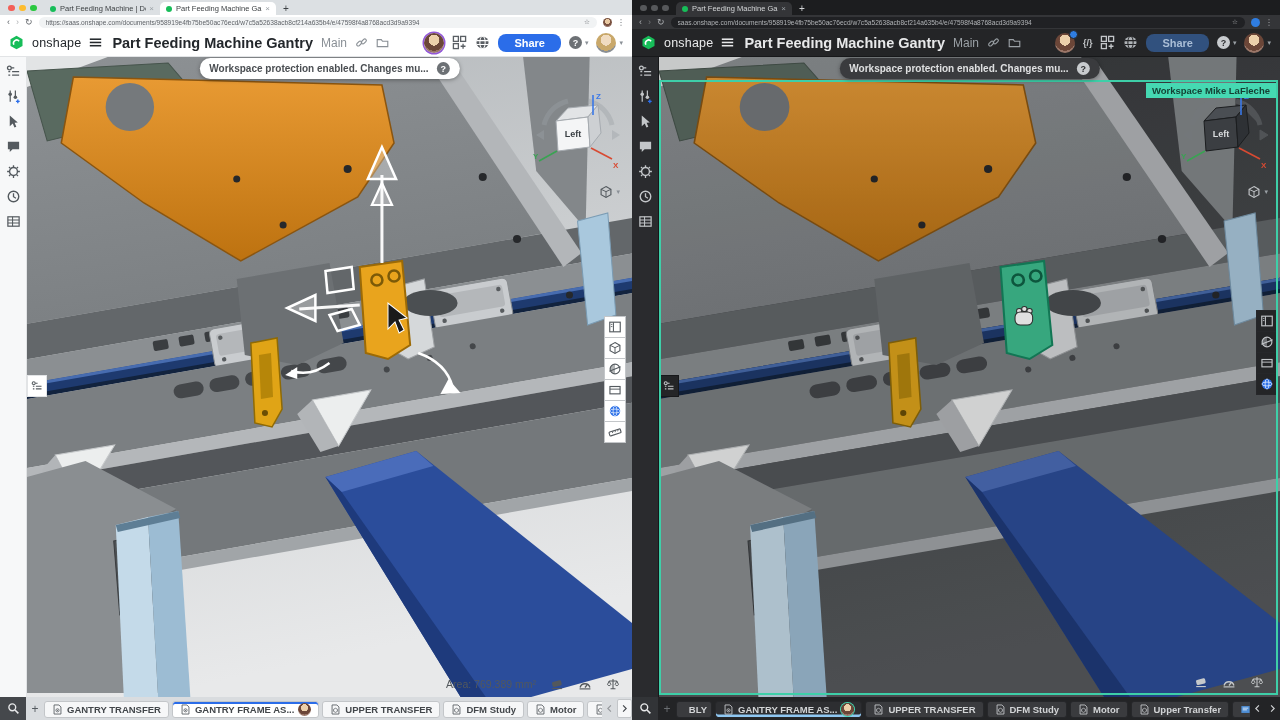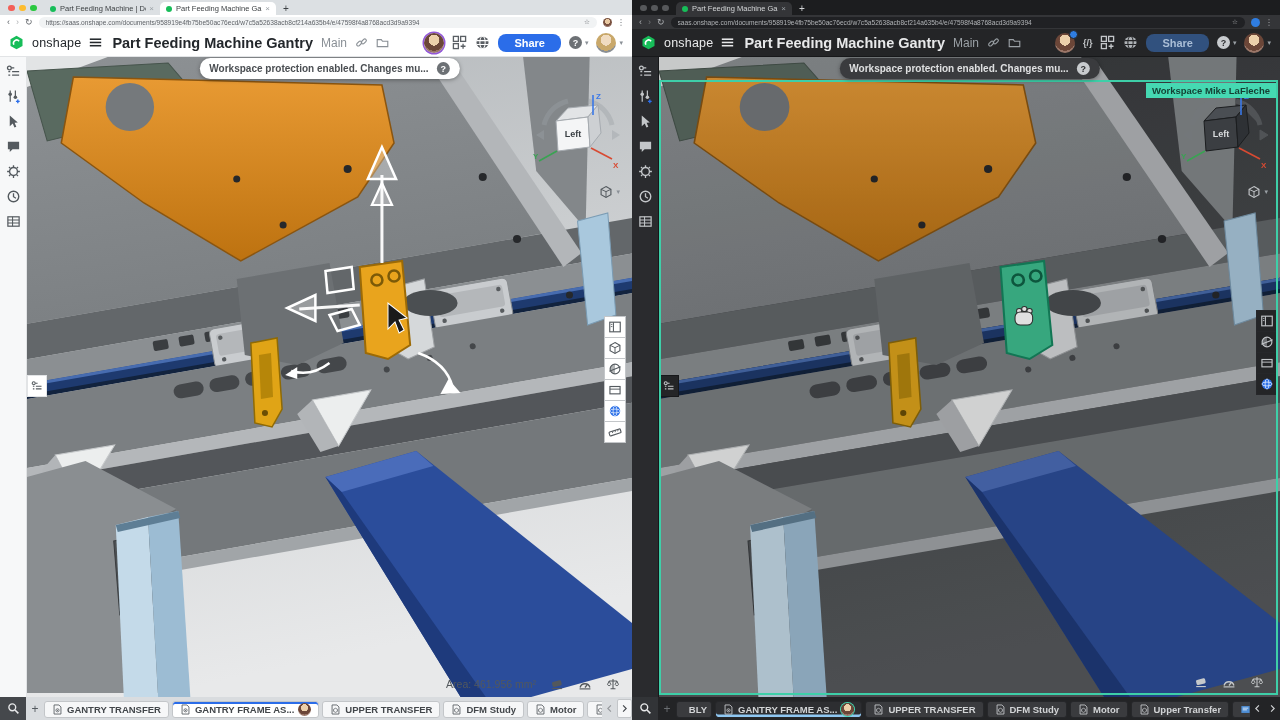--- a/index.html
+++ b/index.html
@@ -545,21 +545,21 @@
             <use href="#i-sphere"></use>
           </svg>
         </div>
       <div class="rtool">
           <svg>
             <use href="#i-measure2"></use>
           </svg>
         </div>
     </div>
     <div class="measure">
-      <span>Area: 461.956 mm²</span>
+      <span>Area: 769.389 mm²</span>
       <svg>
           <use href="#i-eraser"></use>
         </svg>
       <svg>
           <use href="#i-gauge"></use>
         </svg>
       <svg>
           <use href="#i-scale"></use>
         </svg>
     </div>

